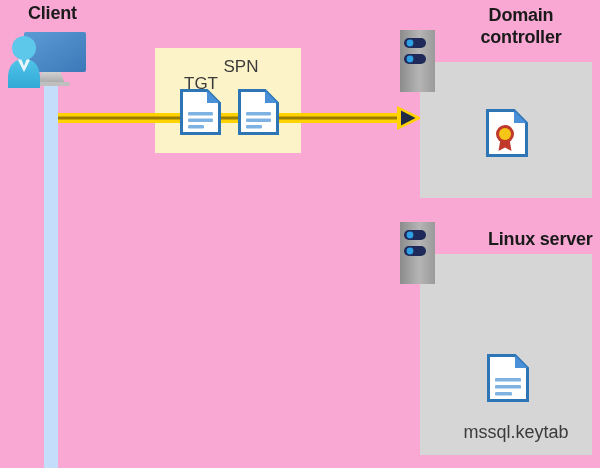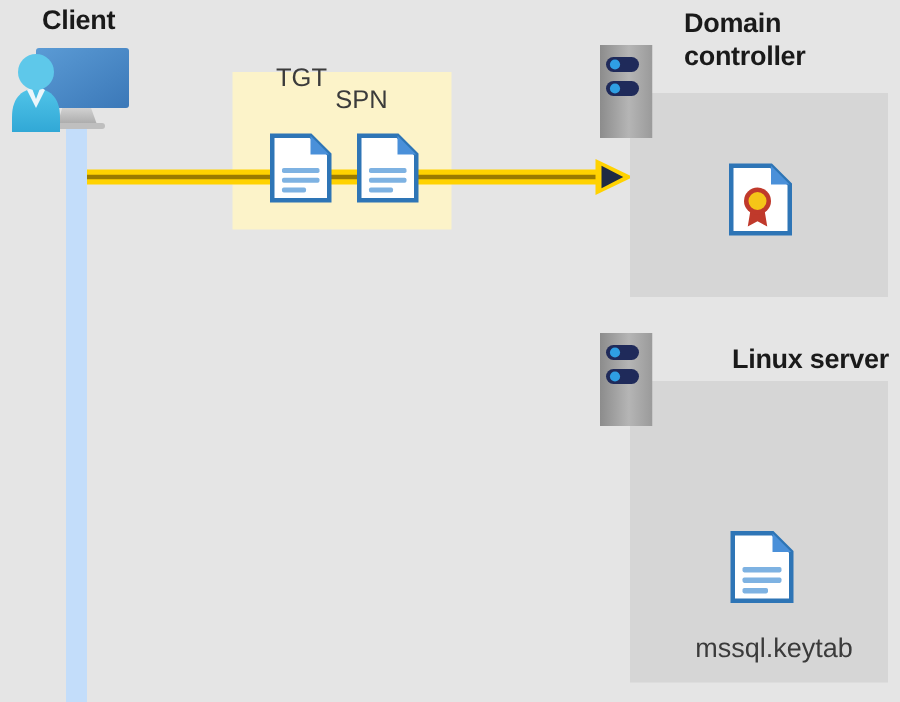--- a/index.html
+++ b/index.html
@@ -4,37 +4,37 @@
 <style>
   html, body {
     margin: 0;
     padding: 0;
     background: #ffffff;
   }
   #canvas {
     position: relative;
     width: 600px;
     height: 468px;
-    background: #e5e5e5;
+    background: #f9a8d4;
     font-family: "Liberation Sans", sans-serif;
     overflow: hidden;
     text-decoration: underline;
   }
   .abs { position: absolute; }
 
   
   .title-bold {
     font-weight: bold;
     color: #1a1a1a;
     font-size: 18px;
     line-height: 22px;
     letter-spacing: -0.2px;
   }
   #client-title { left: 28px; top: 2px; }
-  #dc-title { left: 456px; top: 4px; width: 130px; }
+  #dc-title { left: 456px; top: 4px; width: 130px; text-align: center; }
   #linux-title { left: 448px; top: 228px; width: 140px; margin-left: 40px; }
 
   
   #client-lifeline {
     left: 44px;
     top: 72px;
     width: 14px;
     height: 396px;
     background: #c3ddfa;
   }
@@ -64,21 +64,21 @@
   #dc-server    { left: 400px; top: 30px; }
   #linux-server { left: 400px; top: 222px; }
 
   
   .doc-label {
     font-size: 17px;
     color: #3b3b3b;
     text-align: center;
     width: 50px;
   }
-  #tgt-label { left: 176px; top: 42px; text-align: center; }
+  #tgt-label { left: 176px; top: 74px; text-align: center; }
   #spn-label { left: 216px; top: 57px; }
   #tgt-doc { left: 179px; top: 88px; }
   #spn-doc { left: 237px; top: 88px; }
 
   
   #cert-icon { left: 485px; top: 108px; }
 
   
   #sql-icon { left: 484px; top: 282px; }
 

